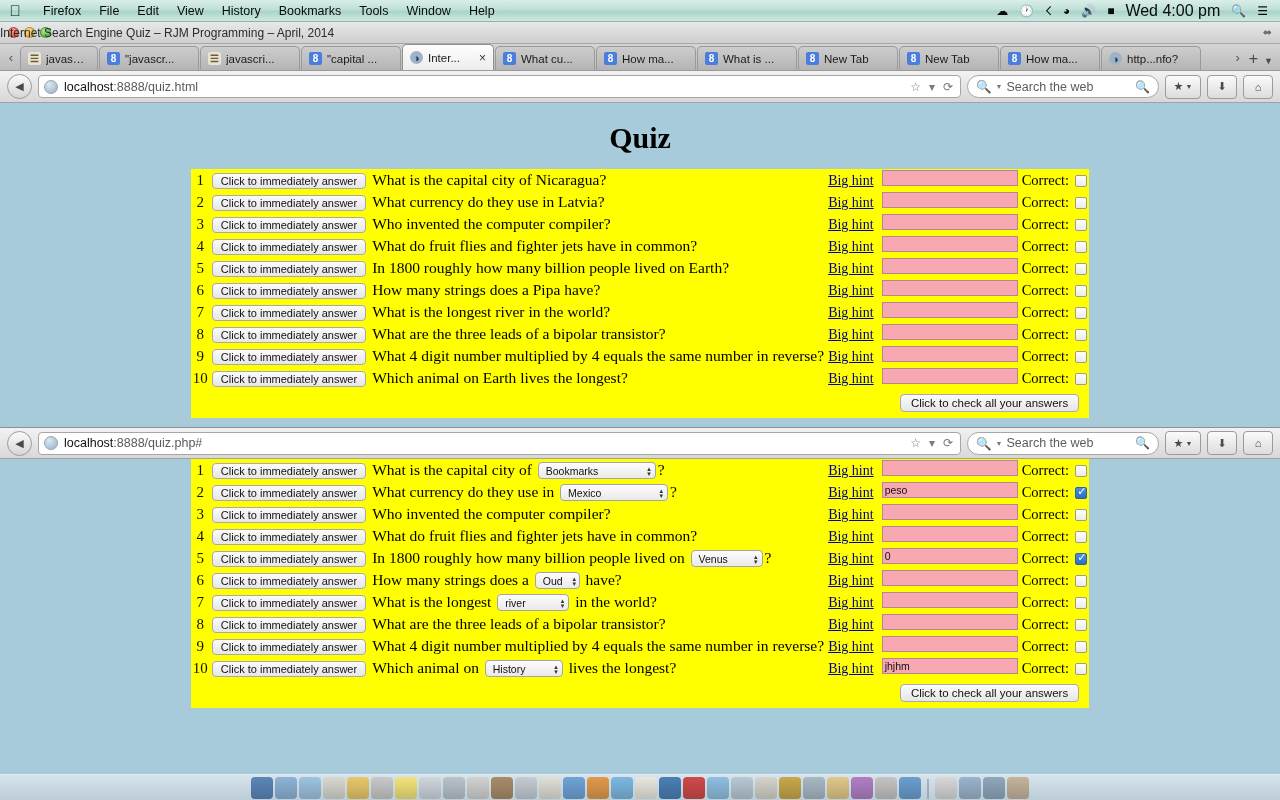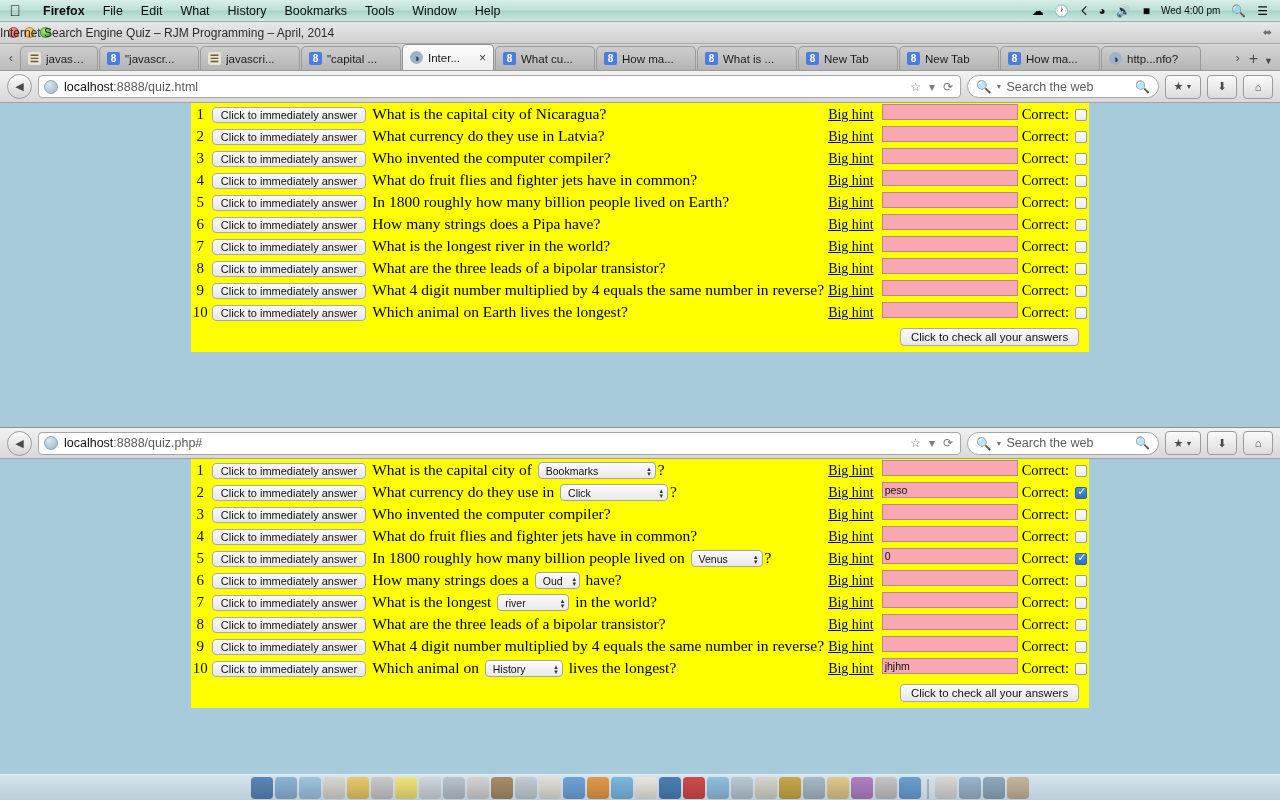--- a/index.html
+++ b/index.html
@@ -17,24 +17,24 @@
     background: linear-gradient(to bottom, #d9eee8 0%, #bfe0d8 45%, #a9d4ca 55%, #cfe9e2 100%);
     border-bottom: 1px solid #8fb3ab;
     display: flex; align-items: center;
     padding: 0 8px;
     font-size: 12.5px;
     color: #0a0a0a;
     position: relative;
   }
   .apple-logo { width: 14px; margin-right: 12px; display:flex; align-items:center; justify-content:center; font-size:15px; line-height:1; }
   .menu-item { padding: 0 9px; white-space: nowrap; }
-  .menu-item.bold { font-weight: bold; }
+  .menu-item.bold { font-weight: normal; }
   .menubar-right { margin-left: auto; display: flex; align-items: center; gap: 11px; padding-right: 4px; }
   .mb-icon { font-size: 12px; line-height: 1; display: inline-block; }
-  .mb-clock { font-size: 10px; white-space: nowrap; }
+  .mb-clock { font-size: 16px; white-space: nowrap; }
 
   
   .ffwin { width: 1280px; }
   .titlebar {
     height: 22px;
     background: linear-gradient(to bottom, #e8e8e8, #cfcfcf);
     border-bottom: 1px solid #a8a8a8;
     display: flex; align-items: center;
     position: relative;
   }
@@ -271,21 +271,21 @@
   .dock-sep { width: 2px; height: 20px; background: rgba(120,140,155,.55); margin: 0 4px; }
 </style>
 </head>
 <body>
 
 <div class="menubar">
   <div class="apple-logo"></div>
   <div class="menu-item bold">Firefox</div>
   <div class="menu-item">File</div>
   <div class="menu-item">Edit</div>
-  <div class="menu-item">What</div>
+  <div class="menu-item">View</div>
   <div class="menu-item">History</div>
   <div class="menu-item">Bookmarks</div>
   <div class="menu-item">Tools</div>
   <div class="menu-item">Window</div>
   <div class="menu-item">Help</div>
   <div class="menubar-right">
     <span class="mb-icon">☁</span>
     <span class="mb-icon">🕐</span>
     <span class="mb-icon">𐌂</span>
     <span class="mb-icon">◕</span>
@@ -383,20 +383,21 @@
       <span class="sb-caret">▼</span>
       <span>Search the web</span>
       <span class="sb-go">🔍</span>
     </div>
     <div class="navbtn wide">★<span style="font-size:7px">▼</span></div>
     <div class="navbtn">⬇</div>
     <div class="navbtn">⌂</div>
   </div>
 
   <div class="page" style="height:324px;">
+    <div class="page-title" style="font-size:30px;padding:18px 0 14px;">Quiz</div>
     <table class="quiz-table" id="quiz-top" style="width:896px;">
         <tbody>
           <tr>
             <td class="qnum">1</td>
             <td><button class="ansbtn">Click to immediately answer</button></td>
             <td class="qtext"><span>What&nbsp;is&nbsp;the&nbsp;capital&nbsp;city&nbsp;of&nbsp;Nicaragua?</span></td>
             <td style="text-align:right;padding-right:6px"><a class="hint" href="#">Big hint</a></td>
             <td><span class="ansinput"></span></td>
             <td class="correct-label">Correct:</td>
             <td style="padding-left:4px"><span class="cbox"></span></td>
@@ -523,21 +524,21 @@
               </span><span>?</span></td>
             <td style="text-align:right;padding-right:6px"><a class="hint" href="#">Big hint</a></td>
             <td><span class="ansinput"></span></td>
             <td class="correct-label">Correct:</td>
             <td style="padding-left:4px"><span class="cbox"></span></td>
           </tr>
           <tr>
             <td class="qnum">2</td>
             <td><button class="ansbtn">Click to immediately answer</button></td>
             <td class="qtext"><span>What&nbsp;currency&nbsp;do&nbsp;they&nbsp;use&nbsp;in&nbsp;</span><span class="sel" style="width:108px">
-                <span class="lbl">Click</span>
+                <span class="lbl">Mexico</span>
                 <span class="arrows">▴<span>▾</span></span>
               </span><span>?</span></td>
             <td style="text-align:right;padding-right:6px"><a class="hint" href="#">Big hint</a></td>
             <td><span class="ansinput">peso</span></td>
             <td class="correct-label">Correct:</td>
             <td style="padding-left:4px"><span class="cbox checked"></span></td>
           </tr>
           <tr>
             <td class="qnum">3</td>
             <td><button class="ansbtn">Click to immediately answer</button></td>

